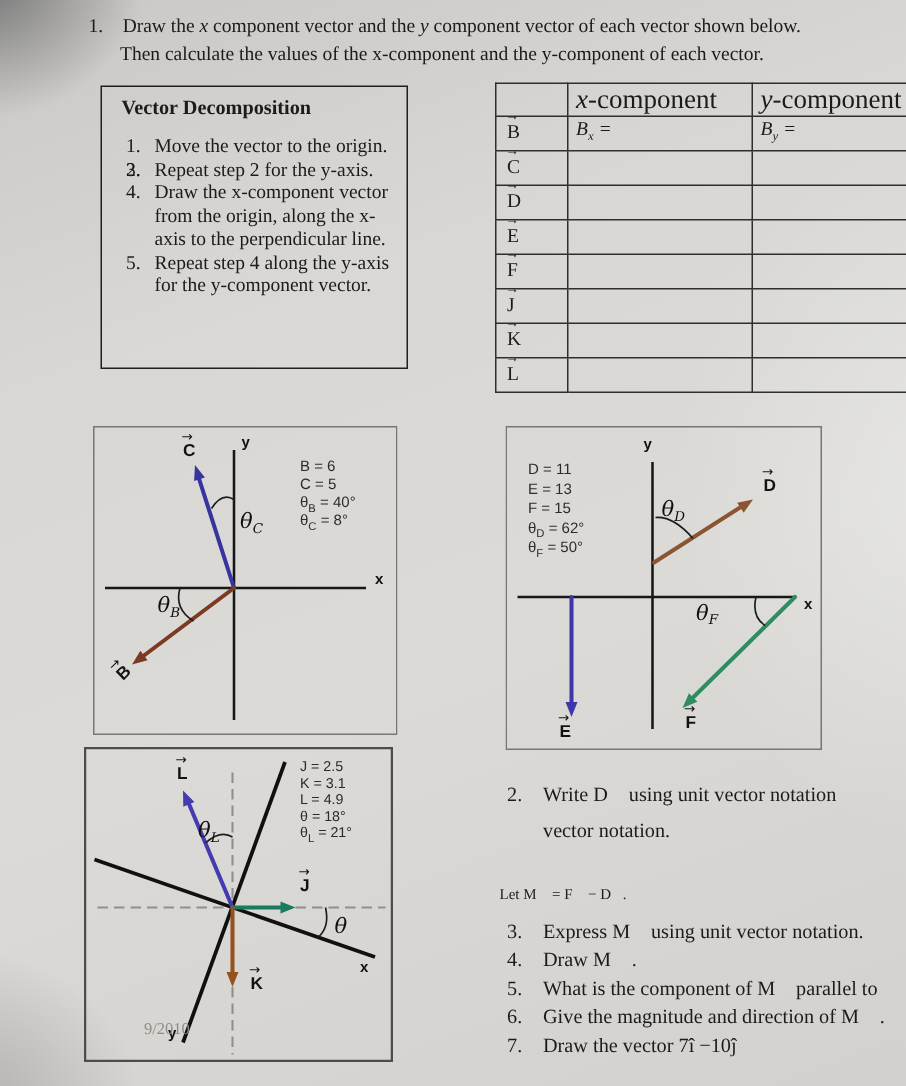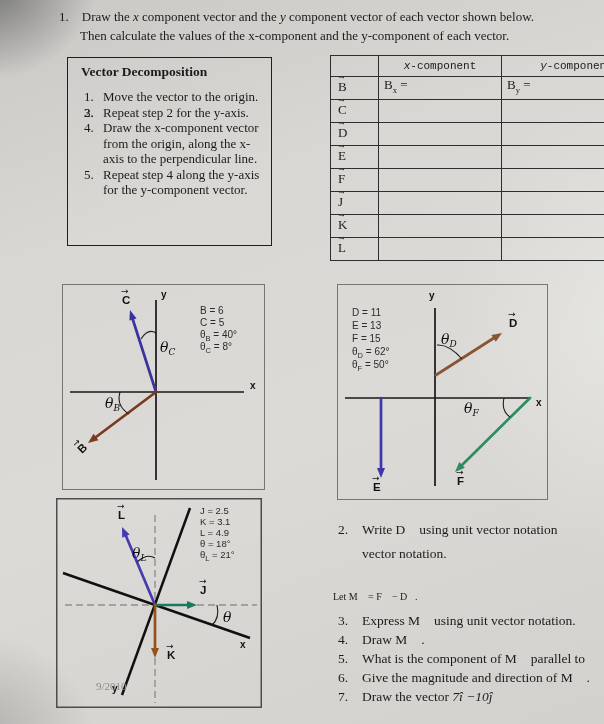--- a/index.html
+++ b/index.html
@@ -18,26 +18,26 @@
   .title-line{font-size:13px;line-height:15px;white-space:nowrap;}
   .tnum{margin-right:13px;}
   
   .decomp{border:1.5px solid #1f1f1f;background:rgba(255,255,255,0.04);}
   .decomp-title{font-weight:bold;font-size:13.5px;margin:6px 0 9px 13px;}
   .step{position:relative;padding-left:35px;padding-right:6px;font-size:13px;line-height:15.5px;}
   .step .n{position:absolute;left:16px;}
   
   table.comp{border-collapse:collapse;table-layout:fixed;}
   table.comp th,table.comp td{border:1px solid #2e2e2e;padding:0 5px;font-weight:normal;}
-  table.comp th{height:20px;font-size:11px;text-align:center;font-family:Liberation Mono, monospace;}
+  table.comp th{height:20px;font-size:18px;text-align:left;}
   table.comp td{height:22px;font-size:13px;vertical-align:top;}
   .c0{width:37px;}.cx{width:112px;}.cy{width:139px;}
   .vec{position:relative;display:inline-block;padding:2px 2px 0 2px;}
   .vec .va{position:absolute;top:-5px;left:1px;font-size:9px;line-height:8px;}
-  .entry{}
+  .entry{font-style:italic;}
   .entry sub{font-size:8.5px;}
   
   .gbox{fill:none;stroke:#767672;stroke-width:1;}
   .gbox3{fill:none;stroke:#4c4c4a;stroke-width:1.5;}
   .axis{stroke:#171717;stroke-width:1.7;}
   .raxis{stroke:#101010;stroke-width:2.5;}
   .dash{stroke:#8f8f8d;stroke-width:1.4;stroke-dasharray:7 4;fill:none;}
   .vline{stroke-width:2.7;stroke-linecap:round;fill:none;}
   .arc{fill:none;stroke:#1c1c1c;stroke-width:1.1;}
   .info{font-family:"Liberation Sans",sans-serif;font-size:10px;fill:#2b2b2b;}
@@ -47,21 +47,21 @@
   .vlbl{font-family:"Liberation Sans",sans-serif;font-weight:bold;font-size:11.5px;fill:#121212;}
   .varr{font-family:"DejaVu Sans",sans-serif;font-size:9px;fill:#121212;letter-spacing:-1px;}
   .ang{font-family:"DejaVu Serif",serif;font-style:italic;font-size:14px;fill:#0f0f0f;}
   .angsub{font-size:9px;baseline-shift:-3px;}
   
   .q{font-size:13.5px;}
   .q2 .qline{line-height:23.5px;}
   .qitems .qline{line-height:19px;}
   .qline{position:relative;padding-left:24px;white-space:nowrap;}
   .qline .n{position:absolute;left:0;}
-  .mathit{font-style:italic;}
+  .mathit{}
   .letline{font-size:10px;white-space:nowrap;}
   .stamp{font-size:11px;color:#8f8d89;}
 </style>
 </head>
 <body>
 
 <div class="page">
 
   <div class="abs title-line" style="left:59px;top:9px;">
     <span class="tnum">1.</span><span>Draw the </span><i>x</i><span> component vector and the </span><i>y</i><span> component vector of each vector shown below.</span>

